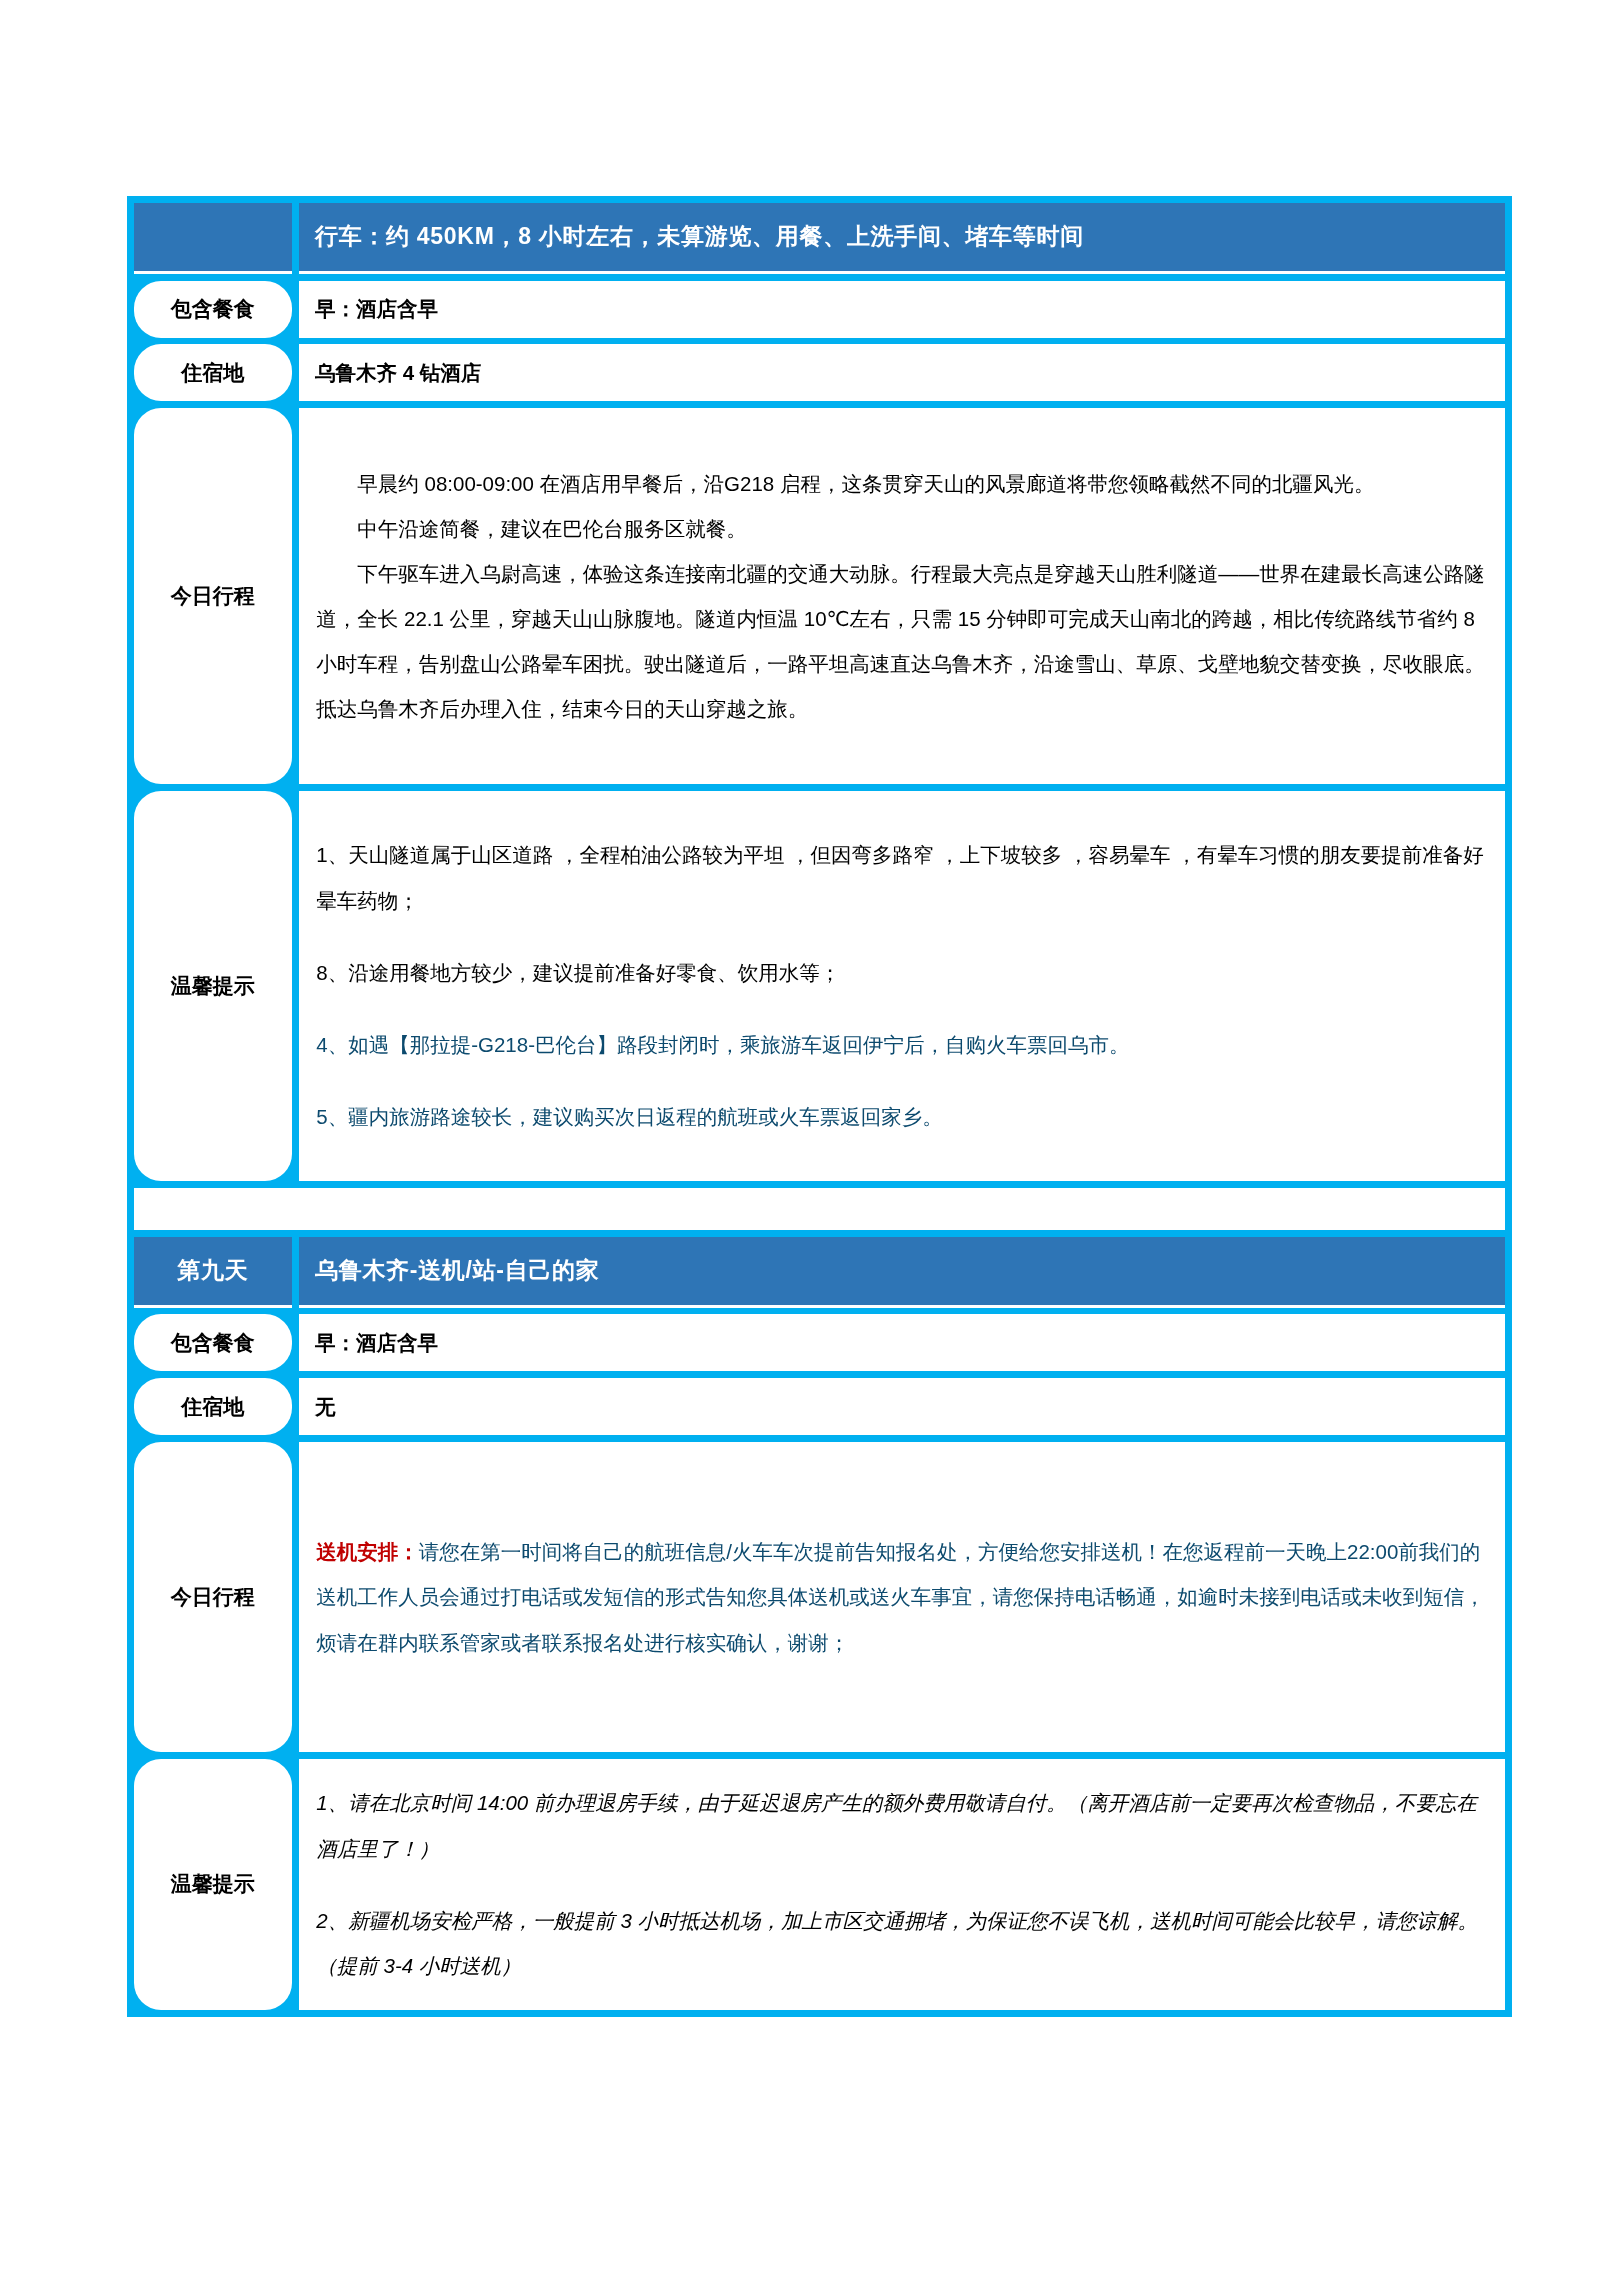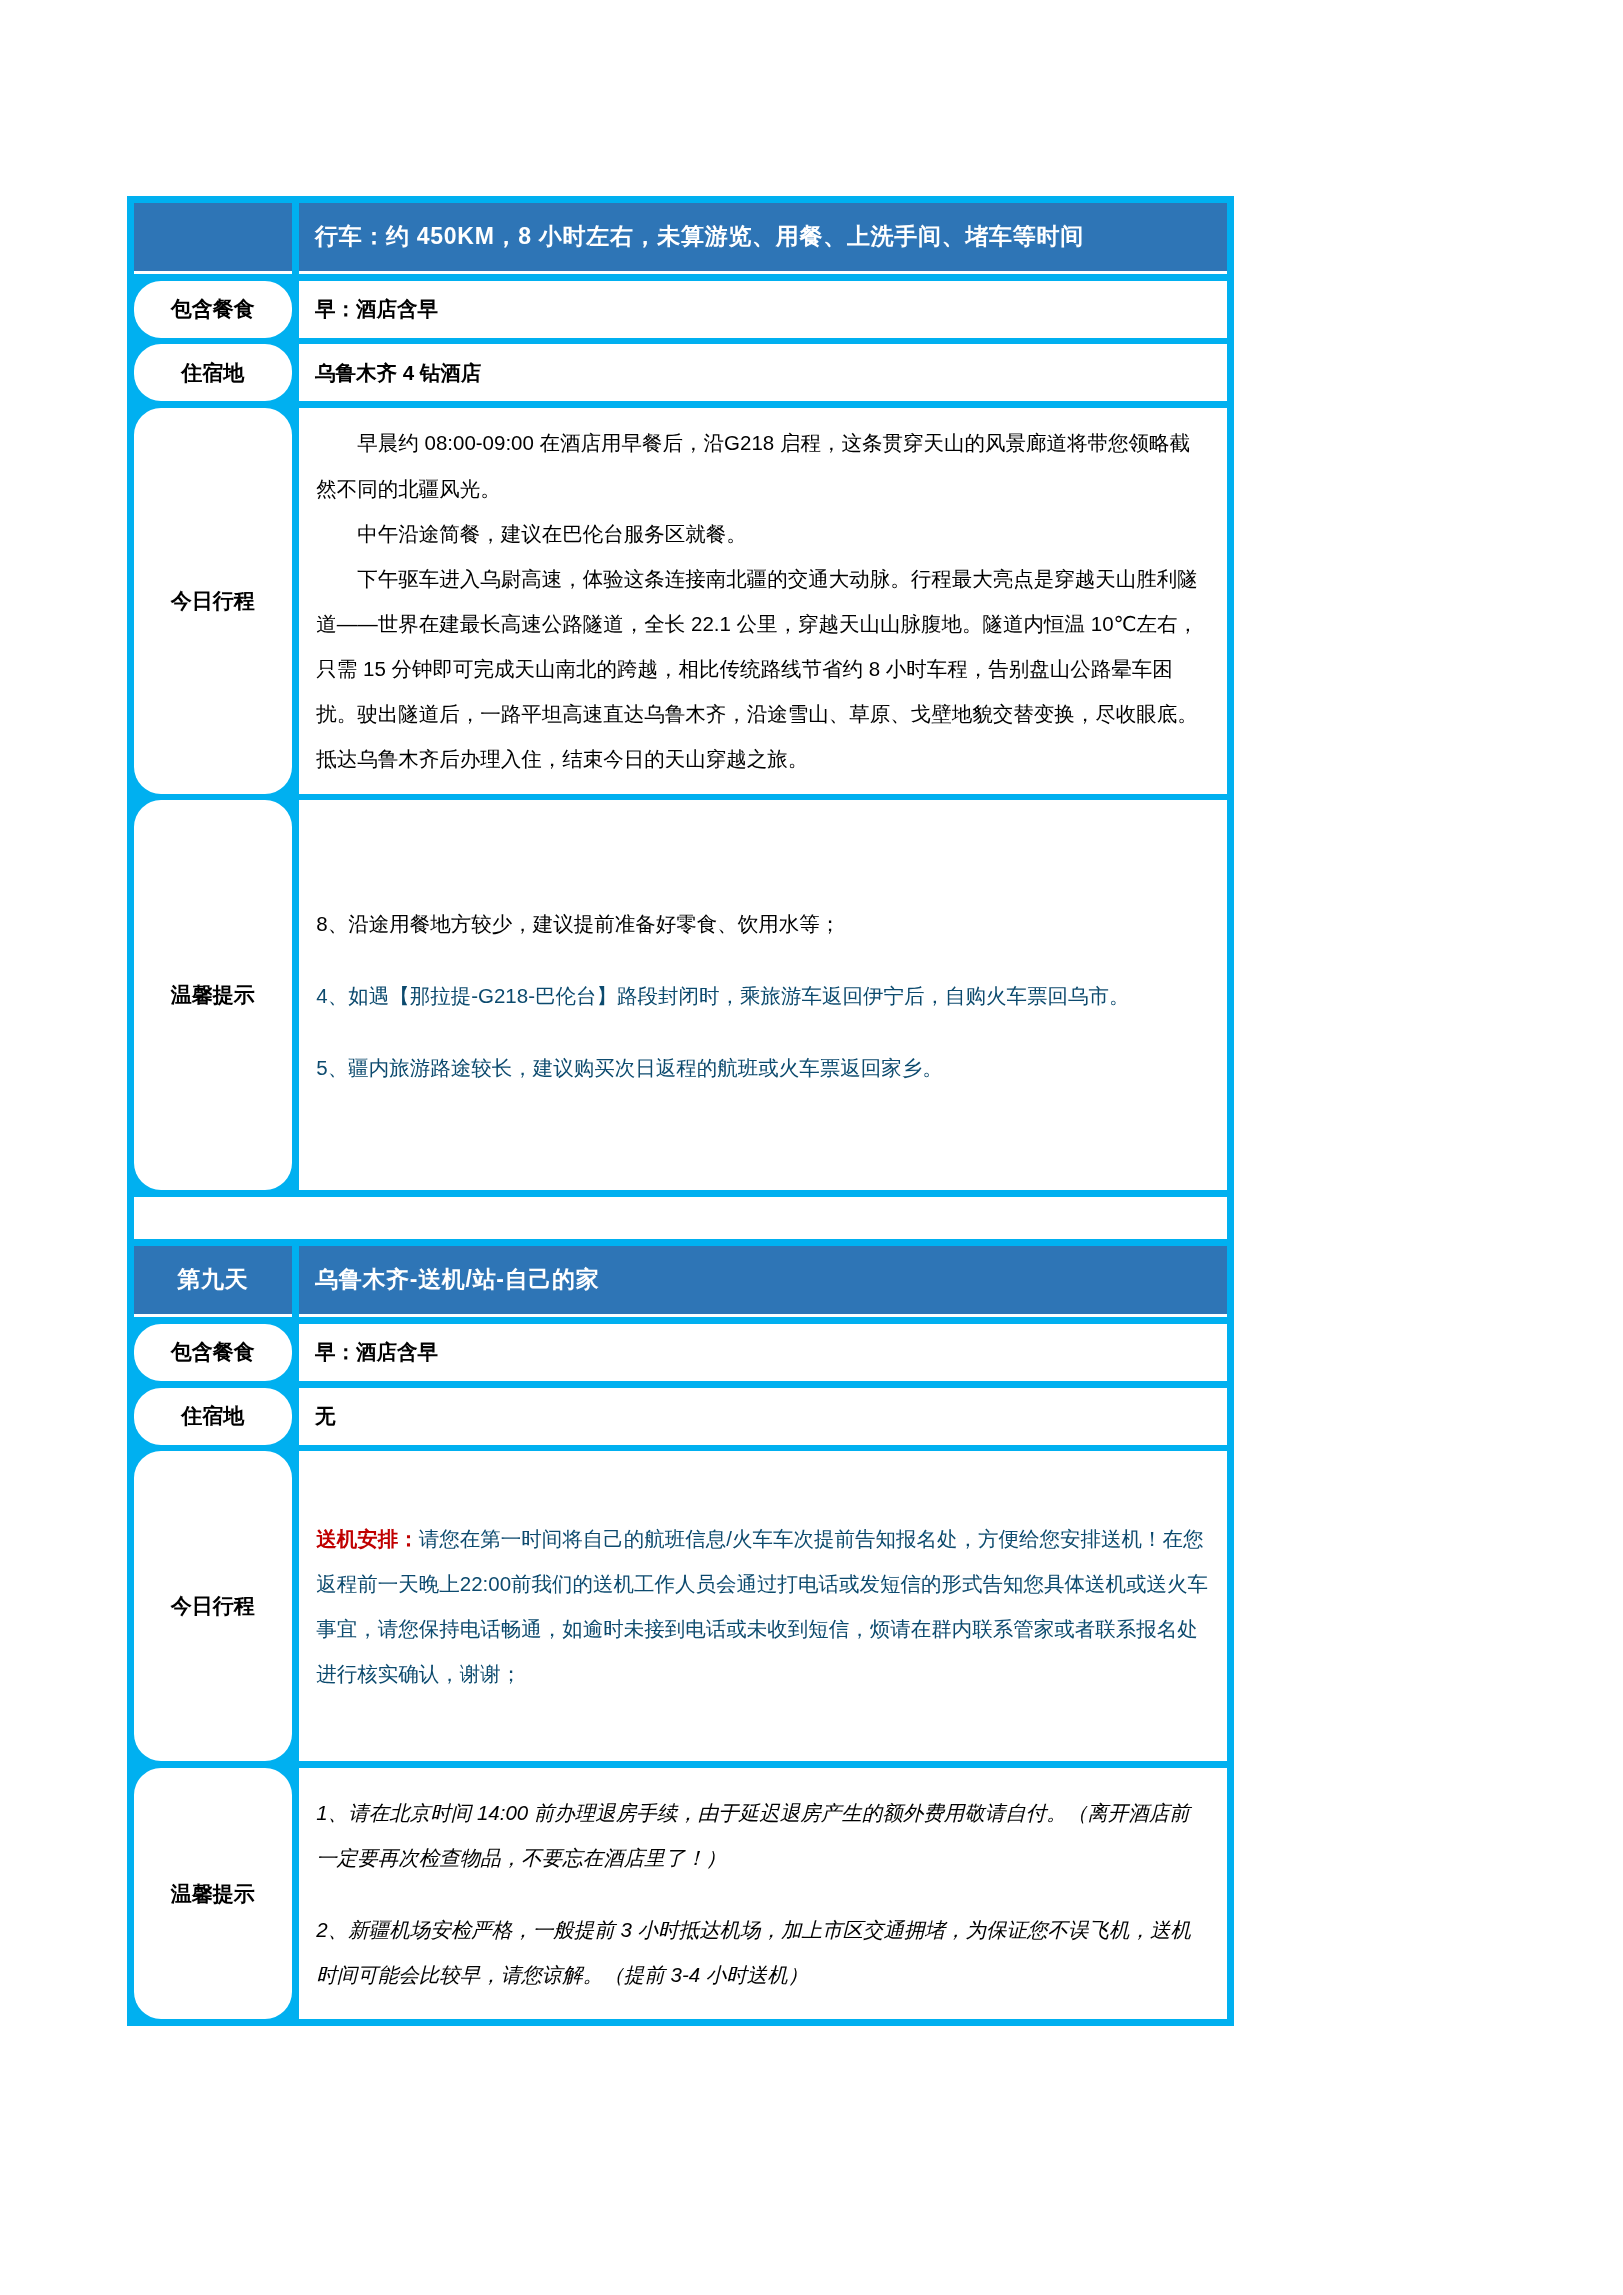--- a/index.html
+++ b/index.html
@@ -5,21 +5,21 @@
   * { box-sizing: border-box; margin: 0; padding: 0; }
   html, body {
     width: 1623px; height: 2295px;
     background: #ffffff;
     font-family: "Liberation Sans", "DejaVu Sans", sans-serif;
     color: #000000;
   }
   .doc-wrap {
     position: absolute;
     left: 127px; top: 196px;
-    width: 1107px;
+    width: 1385px;
   }
   .doc-table {
     display: grid;
     grid-template-columns: 158px 1fr;
     background: #00B0F0;
     gap: 6.8px;
     padding: 6.8px;
   }
   .cell { background: #ffffff; }
   .header-cell {
@@ -95,20 +95,21 @@
 
     <div class="cell label-cell">今日行程</div>
     <div class="cell text-cell itin1">
       <p class="indent">早晨约 08:00-09:00 在酒店用早餐后，沿G218 启程，这条贯穿天山的风景廊道将带您领略截然不同的北疆风光。</p>
       <p class="indent">中午沿途简餐，建议在巴伦台服务区就餐。</p>
       <p class="indent">下午驱车进入乌尉高速，体验这条连接南北疆的交通大动脉。行程最大亮点是穿越天山胜利隧道——世界在建最长高速公路隧道，全长 22.1 公里，穿越天山山脉腹地。隧道内恒温 10℃左右，只需 15 分钟即可完成天山南北的跨越，相比传统路线节省约 8 小时车程，告别盘山公路晕车困扰。驶出隧道后，一路平坦高速直达乌鲁木齐，沿途雪山、草原、戈壁地貌交替变换，尽收眼底。抵达乌鲁木齐后办理入住，结束今日的天山穿越之旅。</p>
     </div>
 
     <div class="cell label-cell">温馨提示</div>
     <div class="cell text-cell tips-cell tips1">
+      <p>1、天山隧道属于山区道路 ，全程柏油公路较为平坦 ，但因弯多路窄 ，上下坡较多 ，容易晕车 ，有晕车习惯的朋友要提前准备好晕车药物；</p>
       <p>8、沿途用餐地方较少，建议提前准备好零食、饮用水等；</p>
       <p class="red">4、如遇【那拉提-G218-巴伦台】路段封闭时，乘旅游车返回伊宁后，自购火车票回乌市。</p>
       <p class="red">5、疆内旅游路途较长，建议购买次日返程的航班或火车票返回家乡。</p>
     </div>
 
     <div class="spacer-row"></div>
 
     <div class="cell header-cell">
       <span class="header-title" style="margin:0 auto;">第九天</span>
     </div>

